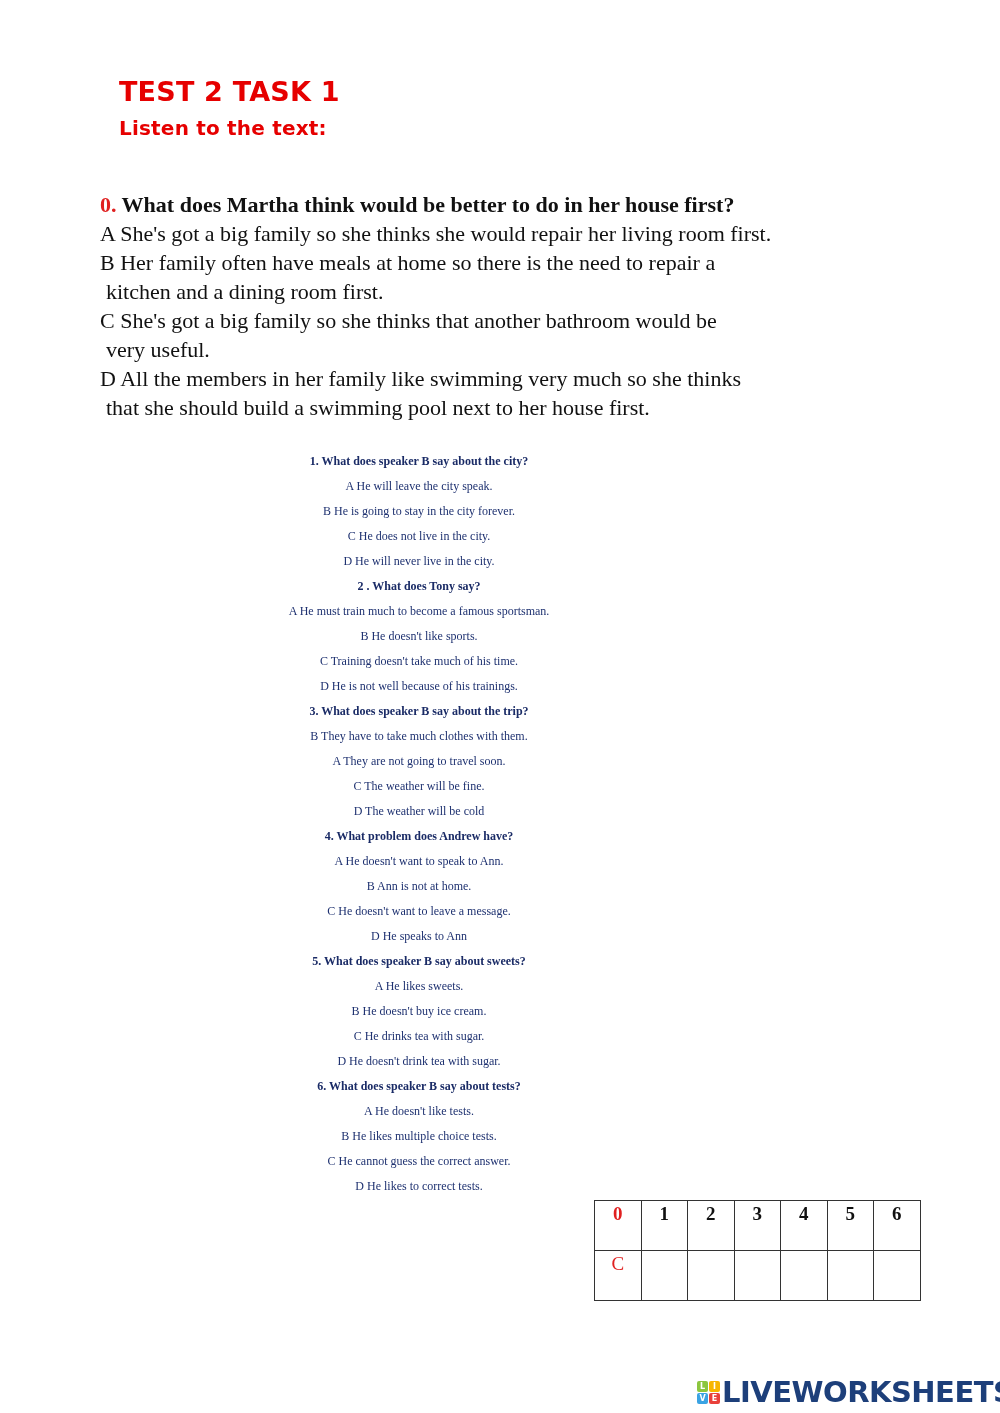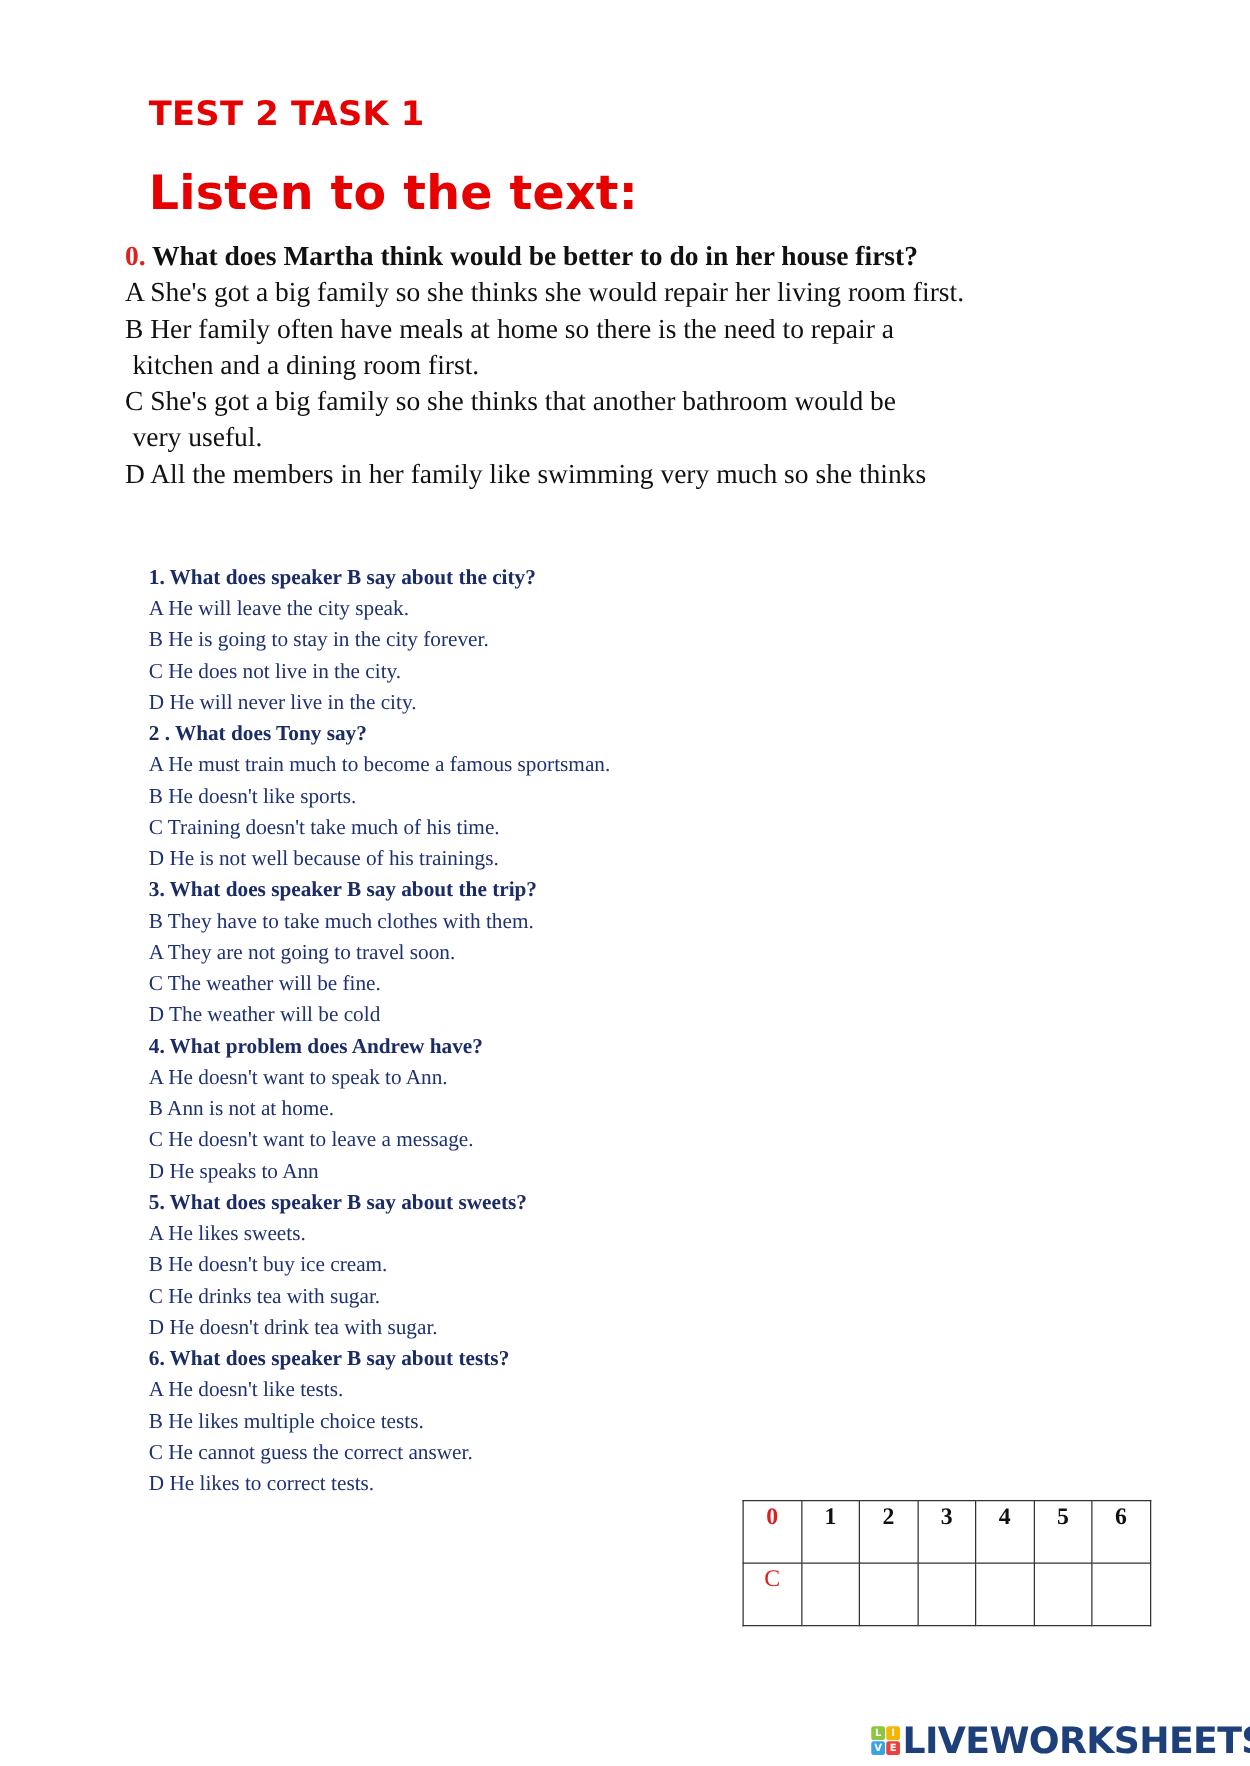--- a/index.html
+++ b/index.html
@@ -5,32 +5,32 @@
   html, body { margin: 0; padding: 0; background: #ffffff; }
   body { width: 1000px; height: 1413px; position: relative; overflow: hidden; }
   .page { position: absolute; left: 0; top: 0; width: 1000px; height: 1413px; }
 
   .title {
     position: absolute; left: 119px;
     font-family: "DejaVu Sans", sans-serif; font-weight: bold;
     color: #e60000; margin: 0; white-space: nowrap; letter-spacing: 0.2px;
   }
   .title-1 { top: 76px; font-size: 27px; }
-  .title-2 { top: 132px; font-size: 38px; }
+  .title-2 { top: 116px; font-size: 20px; }
 
   .q0 { position: absolute; left: 100px; top: 190px; width: 760px;
         font-family: "Liberation Serif", serif; color: #111; }
   .q0-line { font-size: 22px; line-height: 29px; white-space: nowrap; }
   .q0-q { font-weight: bold; }
   .q0-num { color: #e02020; font-weight: bold; }
   .indent { padding-left: 6px; }
 
   .questions { position: absolute; left: 119px; top: 449px; width: 600px;
                font-family: "Liberation Serif", serif; color: #1e3170; }
-  .qline { font-size: 17px; line-height: 25px; height: 25px; white-space: nowrap; }
+  .qline { font-size: 12px; line-height: 25px; height: 25px; white-space: nowrap; text-align: center; }
   .qhead { font-weight: bold; color: #1a2b66; }
 
   .answer-table { position: absolute; left: 594px; top: 1200px;
                   border-collapse: collapse; font-family: "Liberation Serif", serif; }
   .answer-table td { border: 1.3px solid #333; width: 45.5px; height: 47px;
                      vertical-align: top; text-align: center; padding: 0;
                      font-size: 19px; padding-top: 2px; }
   .answer-table .hdr { font-weight: bold; color: #111; }
   .answer-table .red { color: #e02020; }
   .answer-table .red-plain { color: #e02020; font-weight: normal; }
@@ -53,20 +53,21 @@
   <div class="q0">
     <div class="q0-line">
       <span class="q0-num">0.</span><span class="q0-q"> What does Martha think would be better to do in her house first?</span>
     </div>
     <div class="q0-line">A She's got a big family so she thinks she would repair her living room first.</div>
     <div class="q0-line">B Her family often have meals at home so there is the need to repair a</div>
     <div class="q0-line indent">kitchen and a dining room first.</div>
     <div class="q0-line">C She's got a big family so she thinks that another bathroom would be</div>
     <div class="q0-line indent">very useful.</div>
     <div class="q0-line">D All the members in her family like swimming very much so she thinks</div>
+    <div class="q0-line indent">that she should build a swimming pool next to her house first.</div>
   </div>
 
   <div class="questions">
     <div>
       <div class="qline qhead">1. What does speaker B say about the city?</div>
       <div class="qline">A  He will leave the city speak.</div>
       <div class="qline">B He is going to stay in the city forever.</div>
       <div class="qline">C He does not live in the city.</div>
       <div class="qline">D He will never live in the city.</div>
     </div>

